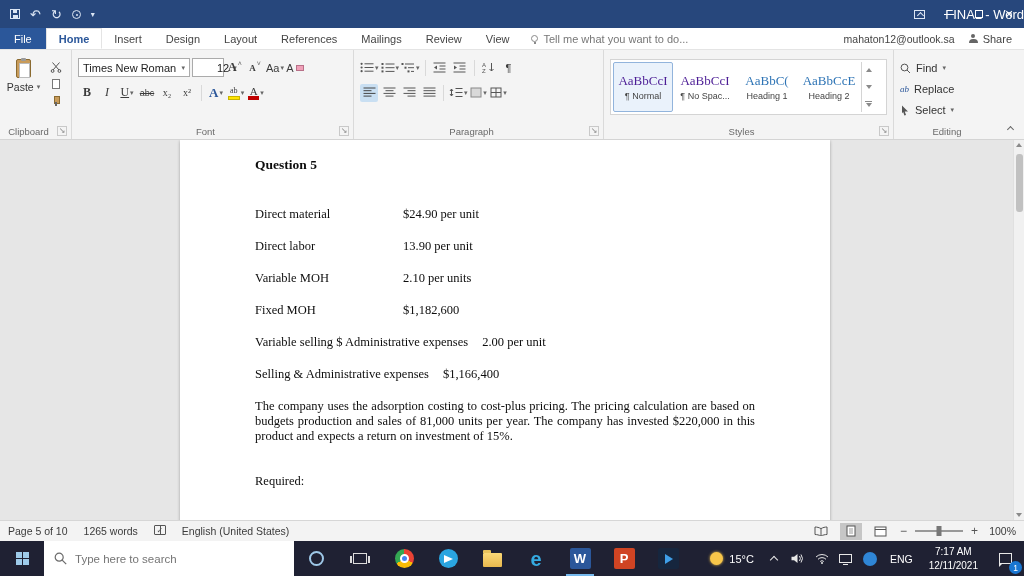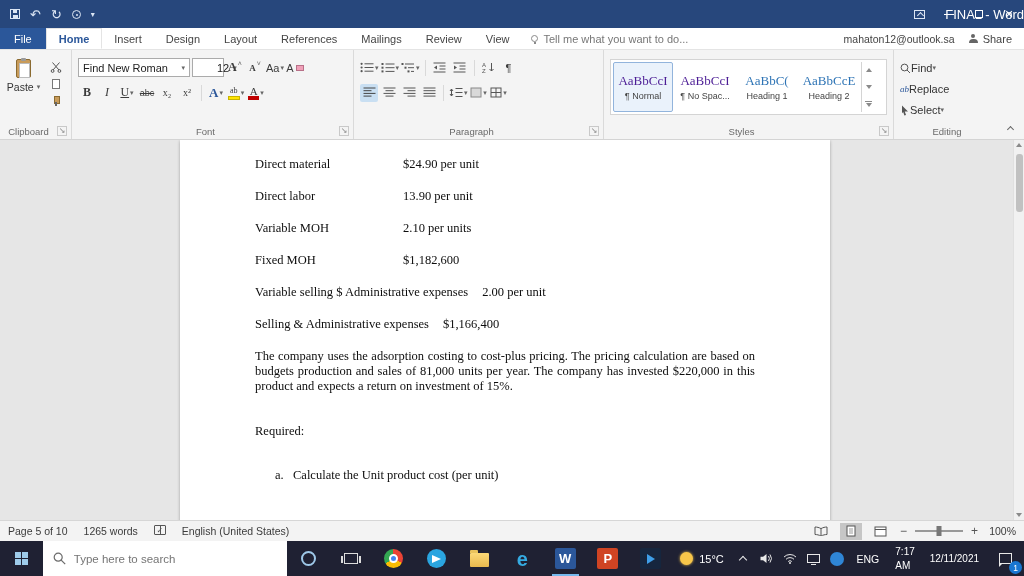--- a/index.html
+++ b/index.html
@@ -98,21 +98,21 @@
   .style-name { font-size:9px; color:#444; white-space:nowrap; }
   .gal-scroll { width:14px; border-left:1px solid #d4d4d4; display:flex; flex-direction:column; }
   .gal-btn { flex:1; display:flex; align-items:center; justify-content:center; }
   .tri-up { width:0; height:0; border-left:3px solid transparent; border-right:3px solid transparent; border-bottom:4px solid #8a8a8a; }
   .tri-down { width:0; height:0; border-left:3px solid transparent; border-right:3px solid transparent; border-top:4px solid #8a8a8a; }
   .more-bar { display:flex; flex-direction:column; align-items:center; gap:1px; }
   .more-bar .bar { width:7px; height:1px; background:#8a8a8a; }
 
   
   .edit-col { display:flex; flex-direction:column; gap:3px; padding-top:2px; }
-  .edit-row { display:flex; align-items:center; height:18px; font-size:11px; color:#333; }
+  .edit-row { display:flex; align-items:center; gap:5px; height:18px; font-size:11px; color:#333; }
   .edit-row .caret { font-size:7px; color:#666; }
   .repl-ic { font-family:"Liberation Serif", serif; font-size:9px; color:#2b579a; font-style:italic; }
 
   .collapse-ribbon { position:absolute; right:7px; bottom:5px; width:14px; height:12px; display:flex; align-items:center; justify-content:center; }
   .chev-up { width:5px; height:5px; border-left:1.5px solid #666; border-top:1.5px solid #666; transform:rotate(45deg); margin-top:3px; }
 
   
   .docarea { height:380px; background:#e6e6e6; position:relative; overflow:hidden; flex:0 0 auto; }
   .page { position:absolute; left:180px; top:0; width:650px; height:420px; background:#fff; box-shadow:0 1px 3px rgba(0,0,0,0.3); }
   .doc-content { padding:17px 75px 0 75px; font-family:"Liberation Serif", serif; font-size:12.5px; color:#0d0d0d; }
@@ -168,21 +168,21 @@
   .media-ic::after { content:""; position:absolute; left:7px; top:6px; width:0; height:0; border-left:8px solid #3f9fe8; border-top:5px solid transparent; border-bottom:5px solid transparent; }
   .tb-spacer { flex:1; }
   .weather { display:flex; align-items:center; gap:6px; padding:0 8px; font-size:11px; color:#fff; }
   .sun-ic { width:13px; height:13px; border-radius:50%; background:#f8c64a; box-shadow:0 0 3px #f8c64a; }
   .tray-slot { width:24px; display:flex; align-items:center; justify-content:center; }
   .chevup-w { width:6px; height:6px; border-left:1.5px solid #e8e8e8; border-top:1.5px solid #e8e8e8; transform:rotate(45deg); margin-top:3px; }
   .monitor-ic { width:13px; height:9px; border:1px solid #e8e8e8; position:relative; }
   .monitor-ic::after { content:""; position:absolute; left:3px; bottom:-3px; width:5px; height:1px; background:#e8e8e8; }
   .bt-ic { width:14px; height:14px; border-radius:50%; background:#2f86d6; }
   .tb-lang { display:flex; align-items:center; padding:0 8px; font-size:10.5px; color:#fff; }
-  .tb-clock { display:flex; flex-direction:row; align-items:center; justify-content:flex-end; padding:4px 8px; font-size:10px; line-height:1.35; color:#fff; }
+  .tb-clock { display:flex; flex-direction:column; align-items:center; justify-content:flex-end; padding:4px 8px; font-size:10px; line-height:1.35; color:#fff; }
   .notif-slot { width:38px; display:flex; align-items:center; justify-content:center; position:relative; }
   .notif-ic { width:13px; height:11px; border:1px solid #e8e8e8; position:relative; }
   .notif-ic::after { content:""; position:absolute; left:-1px; bottom:-4px; width:0; height:0; border-top:4px solid #e8e8e8; border-right:4px solid transparent; }
   .notif-badge { position:absolute; right:2px; bottom:2px; width:13px; height:13px; border-radius:50%; background:#1976d2; color:#fff; font-size:8.5px; display:flex; align-items:center; justify-content:center; }
 </style>
 </head>
 <body>
 
 <div class="app">
 
@@ -261,21 +261,21 @@
             </div>
         </div>
       </div>
       <div class="rlabel">Clipboard</div>
       <div class="launcher">↘</div>
     </div>
 
     <div class="rgroup" style="width:282px;">
       <div class="rrow">
         <div class="combo" style="width:112px;">
-          <span>Find New Roman</span>
+          <span>Times New Roman</span>
           <span class="caret">▾</span>
         </div>
         <div class="combo" style="width:32px;padding-left:24px;">
           <span>12</span>
           <span class="caret">▾</span>
         </div>
         <div class="rbtn">
             <span class="grow-a serifb">A</span>
             <span class="tiny-caret">˄</span>
           </div>
@@ -495,20 +495,21 @@
     </div>
 
     <div class="collapse-ribbon">
         <span class="chev-up"></span>
       </div>
   </div>
 
   <div class="docarea">
     <div class="page">
       <div class="doc-content">
+        <div class="doc-title">Question 5</div>
 
         <div class="cost-row">
           <span class="cost-label">Direct material</span>
           <span class="cost-val">$24.90 per unit</span>
         </div>
         <div class="cost-row">
           <span class="cost-label">Direct labor</span>
           <span class="cost-val">13.90 per unit</span>
         </div>
         <div class="cost-row">

